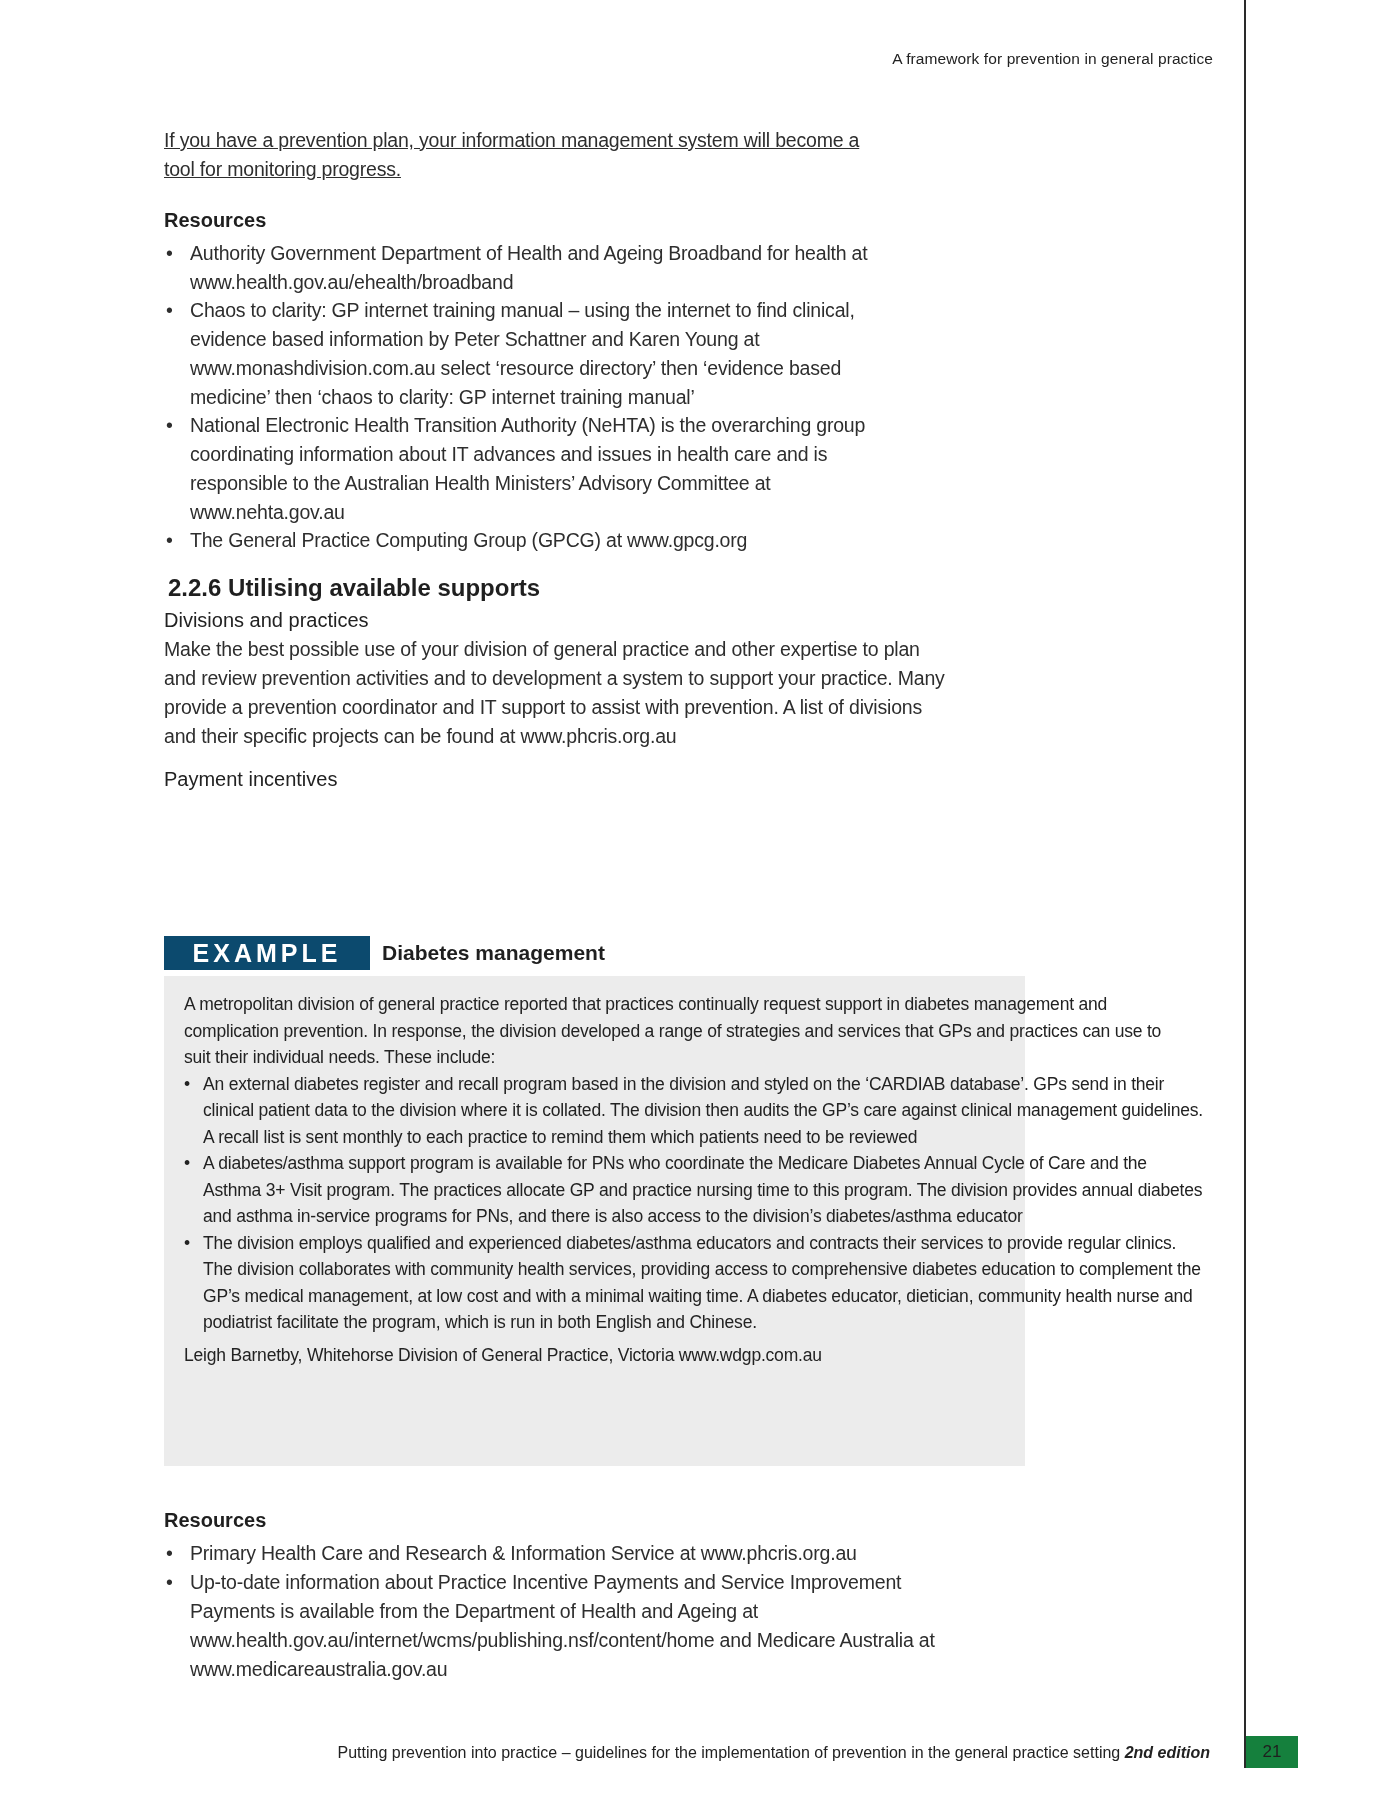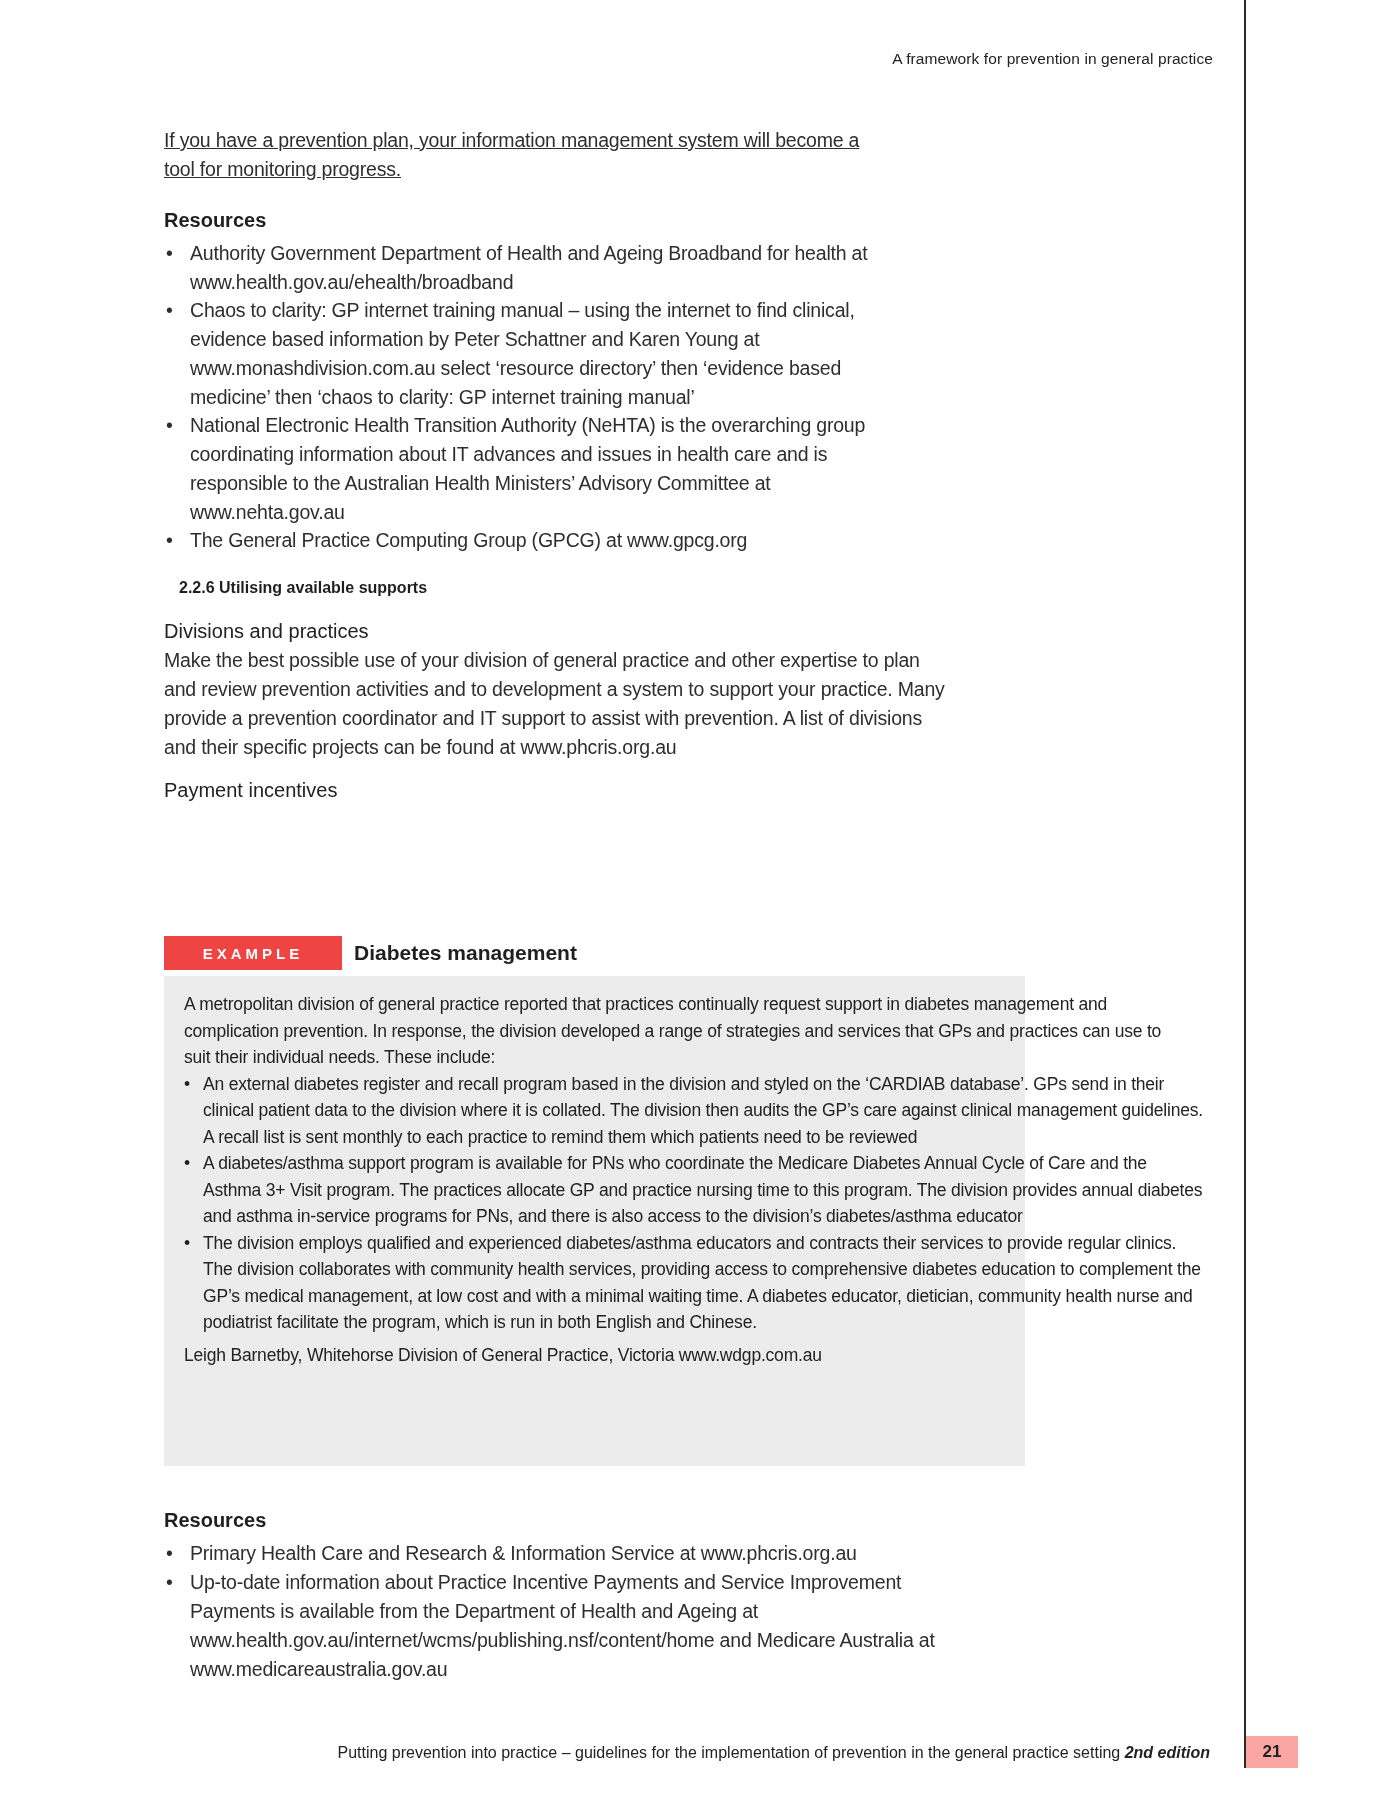--- a/index.html
+++ b/index.html
@@ -6,38 +6,38 @@
   body { width:1375px; height:1800px; position:relative; overflow:hidden;
          font-family:"Liberation Sans", "DejaVu Sans", sans-serif; color:#2b2b2b; }
   .page-rule { position:absolute; left:1244px; top:0; width:2px; height:1768px; background:#2a2a2a; }
   .running-head { position:absolute; right:162px; top:50px; font-size:15.5px; color:#222; letter-spacing:0.1px; }
   .content { position:absolute; left:164px; top:126px; width:900px; }
   .p { font-size:19.5px; line-height:29px; margin:0; color:#2e2e2e; letter-spacing:-0.2px; }
   .h-res { font-size:20px; font-weight:bold; color:#1f1f1f; margin:0; line-height:29px; }
   ul.bul { list-style:none; margin:0; padding:0; }
   ul.bul li { position:relative; padding-left:26px; font-size:19.5px; line-height:29px; color:#2e2e2e; letter-spacing:-0.2px; }
   ul.bul li .dot { position:absolute; left:2px; top:0; }
-  .h-sec { font-size:16px; font-weight:bold; color:#1f1f1f; line-height:29px; margin:15px; }
+  .h-sec { font-size:24px; font-weight:bold; color:#1f1f1f; line-height:29px; margin:4px; }
   .h-sub { font-size:20px; color:#222; line-height:29px; margin:0; }
   .example-head { position:absolute; left:164px; top:936px; height:34px; display:flex; align-items:center; }
-  .example-tag { background:#ef4444; color:#fff; font-weight:bold; font-size:15px; letter-spacing:4px;
-                 height:34px; width:178px; display:flex; align-items:center; justify-content:center; }
+  .example-tag { background:#0c4a6e; color:#fff; font-weight:bold; font-size:25px; letter-spacing:4px;
+                 height:34px; width:206px; display:flex; align-items:center; justify-content:center; }
   .example-title { font-size:21px; font-weight:bold; color:#1f1f1f; margin-left:12px; }
   .example-box { position:absolute; left:164px; top:976px; width:861px; height:490px; background:#ececec; }
   .example-inner { position:absolute; left:20px; top:15px; width:1020px; }
   .ex-p { font-size:17.5px; line-height:26.5px; color:#222; margin:0; letter-spacing:-0.2px; }
   ul.ex-bul { list-style:none; margin:0; padding:0; }
   ul.ex-bul li { position:relative; padding-left:19px; font-size:17.5px; line-height:26.5px; color:#222; letter-spacing:-0.2px; }
   ul.ex-bul li .dot { position:absolute; left:0; top:0; }
   .ex-credit { margin-top:6px; }
   .content2 { position:absolute; left:164px; top:1506px; width:900px; }
   .footer { position:absolute; right:165px; top:1737px; font-size:16px; color:#222; line-height:32px; }
   .footer b { font-weight:bold;font-style:italic; }
-  .page-num { position:absolute; left:1246px; top:1736px; width:52px; height:32px; background:#fca5a5;
-              font-size:17px; font-weight:bold; color:#1f1f1f; display:flex; align-items:center; justify-content:center; }
+  .page-num { position:absolute; left:1246px; top:1736px; width:52px; height:32px; background:#15803d;
+              font-size:17px; font-weight:normal; color:#1f1f1f; display:flex; align-items:center; justify-content:center; }
 </style>
 </head>
 <body>
 
 <div class="page-rule"></div>
 
 <div class="running-head">A framework for prevention in general practice</div>
 
 <div class="content">
   <p class="p" style="width:700px;text-decoration:underline;">If you have a prevention plan, your information management system will become a tool for monitoring progress.</p>

